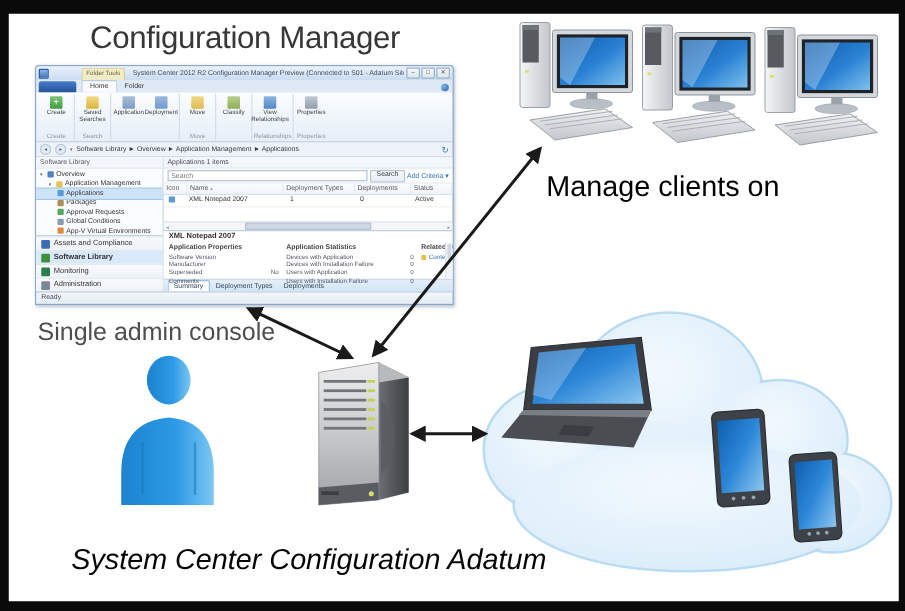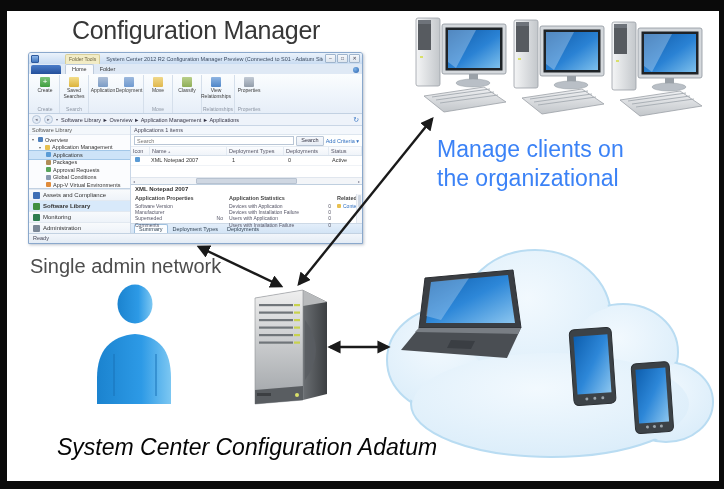--- a/index.html
+++ b/index.html
@@ -7,21 +7,21 @@
           font-family:"Liberation Sans",sans-serif;}
   
   .frame-top{position:absolute;left:0;top:0;width:724px;height:11px;background:#0a0a0a;}
   .frame-left{position:absolute;left:0;top:0;width:7px;height:489px;background:#0a0a0a;}
   .frame-bottom{position:absolute;left:0;bottom:0;width:724px;height:8px;background:#0a0a0a;}
   .frame-right{position:absolute;right:0;top:0;width:5px;height:489px;background:#0a0a0a;}
 
   .diagram-title{position:absolute;left:50px;top:16px;width:292px;text-align:center;
     font-size:25px;letter-spacing:-0.3px;color:#373737;}
   .admin-label{position:absolute;left:30px;top:255px;font-size:20px;color:#4d4d4d;}
-  .manage-text{position:absolute;left:437px;top:135px;font-size:23px;line-height:1.25;color:#3b82f6;}
+  .manage-text{position:absolute;left:437px;top:135px;font-size:23px;line-height:1.25;color:#000000;}
   .footer1{position:absolute;left:46px;top:406px;font-size:23px;font-style:italic;color:#050505;}
   .footer2{position:absolute;left:57px;top:434px;font-size:23px;font-style:italic;color:#050505;}
 
   
   .console{position:absolute;left:28px;top:52px;width:333px;height:190px;
     border:1px solid #8aa8cc;border-radius:3px 3px 0 0;background:#dfe9f5;
     box-shadow:1px 1px 3px rgba(60,80,110,.35);display:flex;flex-direction:column;
     font-size:5.5px;color:#333;overflow:hidden;}
   .tbar{height:11px;flex:none;display:flex;align-items:center;gap:2px;padding:0 2px;
     background:linear-gradient(#eaf2fb,#c9dcf2);}
@@ -123,24 +123,23 @@
 
   .art{position:absolute;}
   .arrows{position:absolute;left:0;top:0;width:724px;height:489px;pointer-events:none;}
 </style>
 </head>
 <body>
 
 <div class="canvas">
 
   <div class="diagram-title">Configuration Manager</div>
-  <div class="admin-label">Single admin network</div>
+  <div class="admin-label">Single admin console</div>
   <div class="manage-text">
     <div>Manage clients on</div>
-    <div>the organizational</div>
   </div>
   <div class="footer2">System Center Configuration Adatum</div>
 
   <div class="console">
     <div class="tbar">
       <span class="winicon"></span>
       <span class="ctxtab">Folder Tools</span>
       <span class="ttext">System Center 2012 R2 Configuration Manager Preview (Connected to S01 - Adatum Site)</span>
       <span class="wbtns">
         <span class="wbtn">–</span>

